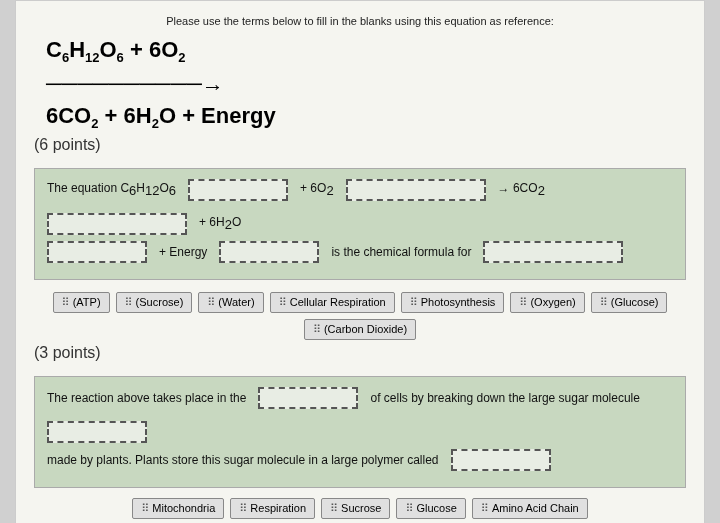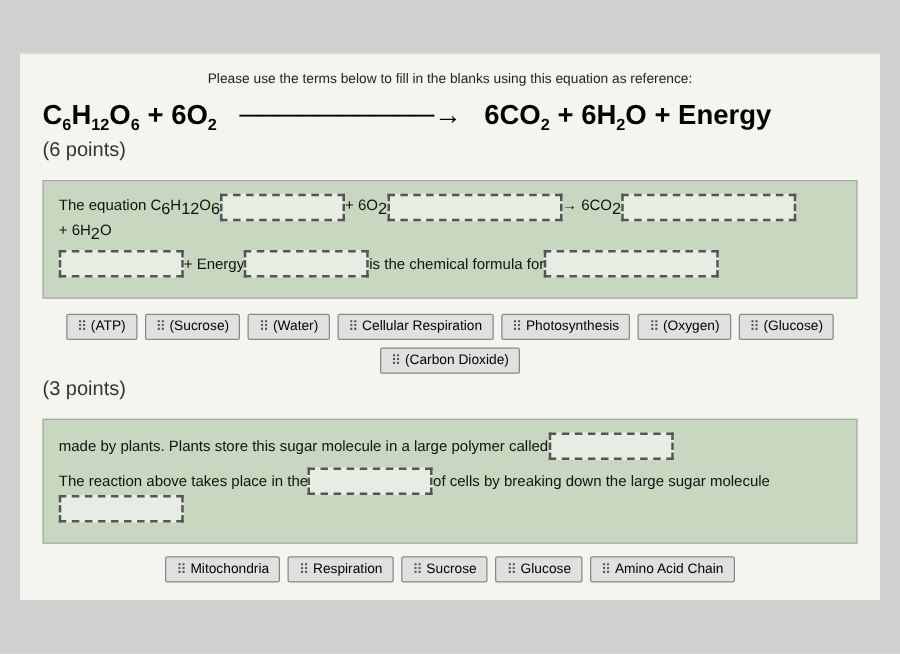--- a/index.html
+++ b/index.html
@@ -24,20 +24,21 @@
       margin-bottom: 10px;
       text-align: center;
     }
     .equation-main {
       display: flex;
       align-items: baseline;
       font-size: 22px;
       font-weight: bold;
       margin-bottom: 4px;
       gap: 6px;
+      flex-direction: column;
     }
     .equation-main .arrow {
       font-size: 22px;
       font-weight: normal;
       margin: 0 12px;
     }
     sub { font-size: 13px; }
     .points {
       font-size: 16px;
       color: #333;
@@ -47,21 +48,21 @@
     .fill-section {
       background: #c8d8c0;
       border: 1px solid #aaa;
       padding: 10px 12px;
       margin-bottom: 12px;
     }
     .fill-row {
       display: flex;
       align-items: center;
       flex-wrap: wrap;
-      gap: 0;
+      gap: 12px;
       margin-bottom: 6px;
       font-size: 12px;
     }
     .fill-box {
       display: inline-block;
       border: 2px dashed #555;
       min-width: 60px;
       height: 22px;
       background: #e8ede4;
       vertical-align: middle;
@@ -187,29 +188,29 @@
     <div class="drag-item">
       <span class="drag-handle">⠿</span>
       <span>(Carbon Dioxide)</span>
     </div>
   </div>
 
   <div class="points">(3 points)</div>
 
   <div class="fill-section-2">
     <div class="fill-row">
+      <span class="inline-text">The reaction above takes place in the</span>
+      <span class="fill-box fill-box-wide"></span>
+      <span class="inline-text">of cells by breaking down the large sugar molecule</span>
+      <span class="fill-box fill-box-wide"></span>
+    </div>
+    <div class="fill-row">
       <span class="inline-text">made by plants. Plants store this sugar molecule in a large polymer called</span>
       <span class="fill-box fill-box-wide"></span>
     </div>
-    <div class="fill-row">
-      <span class="inline-text">The reaction above takes place in the</span>
-      <span class="fill-box fill-box-wide"></span>
-      <span class="inline-text">of cells by breaking down the large sugar molecule</span>
-      <span class="fill-box fill-box-wide"></span>
-    </div>
   </div>
 
   <div class="bottom-drag-items">
     <div class="drag-item">
       <span class="drag-handle">⠿</span>
       <span>Mitochondria</span>
     </div>
     <div class="drag-item">
       <span class="drag-handle">⠿</span>
       <span>Respiration</span>

